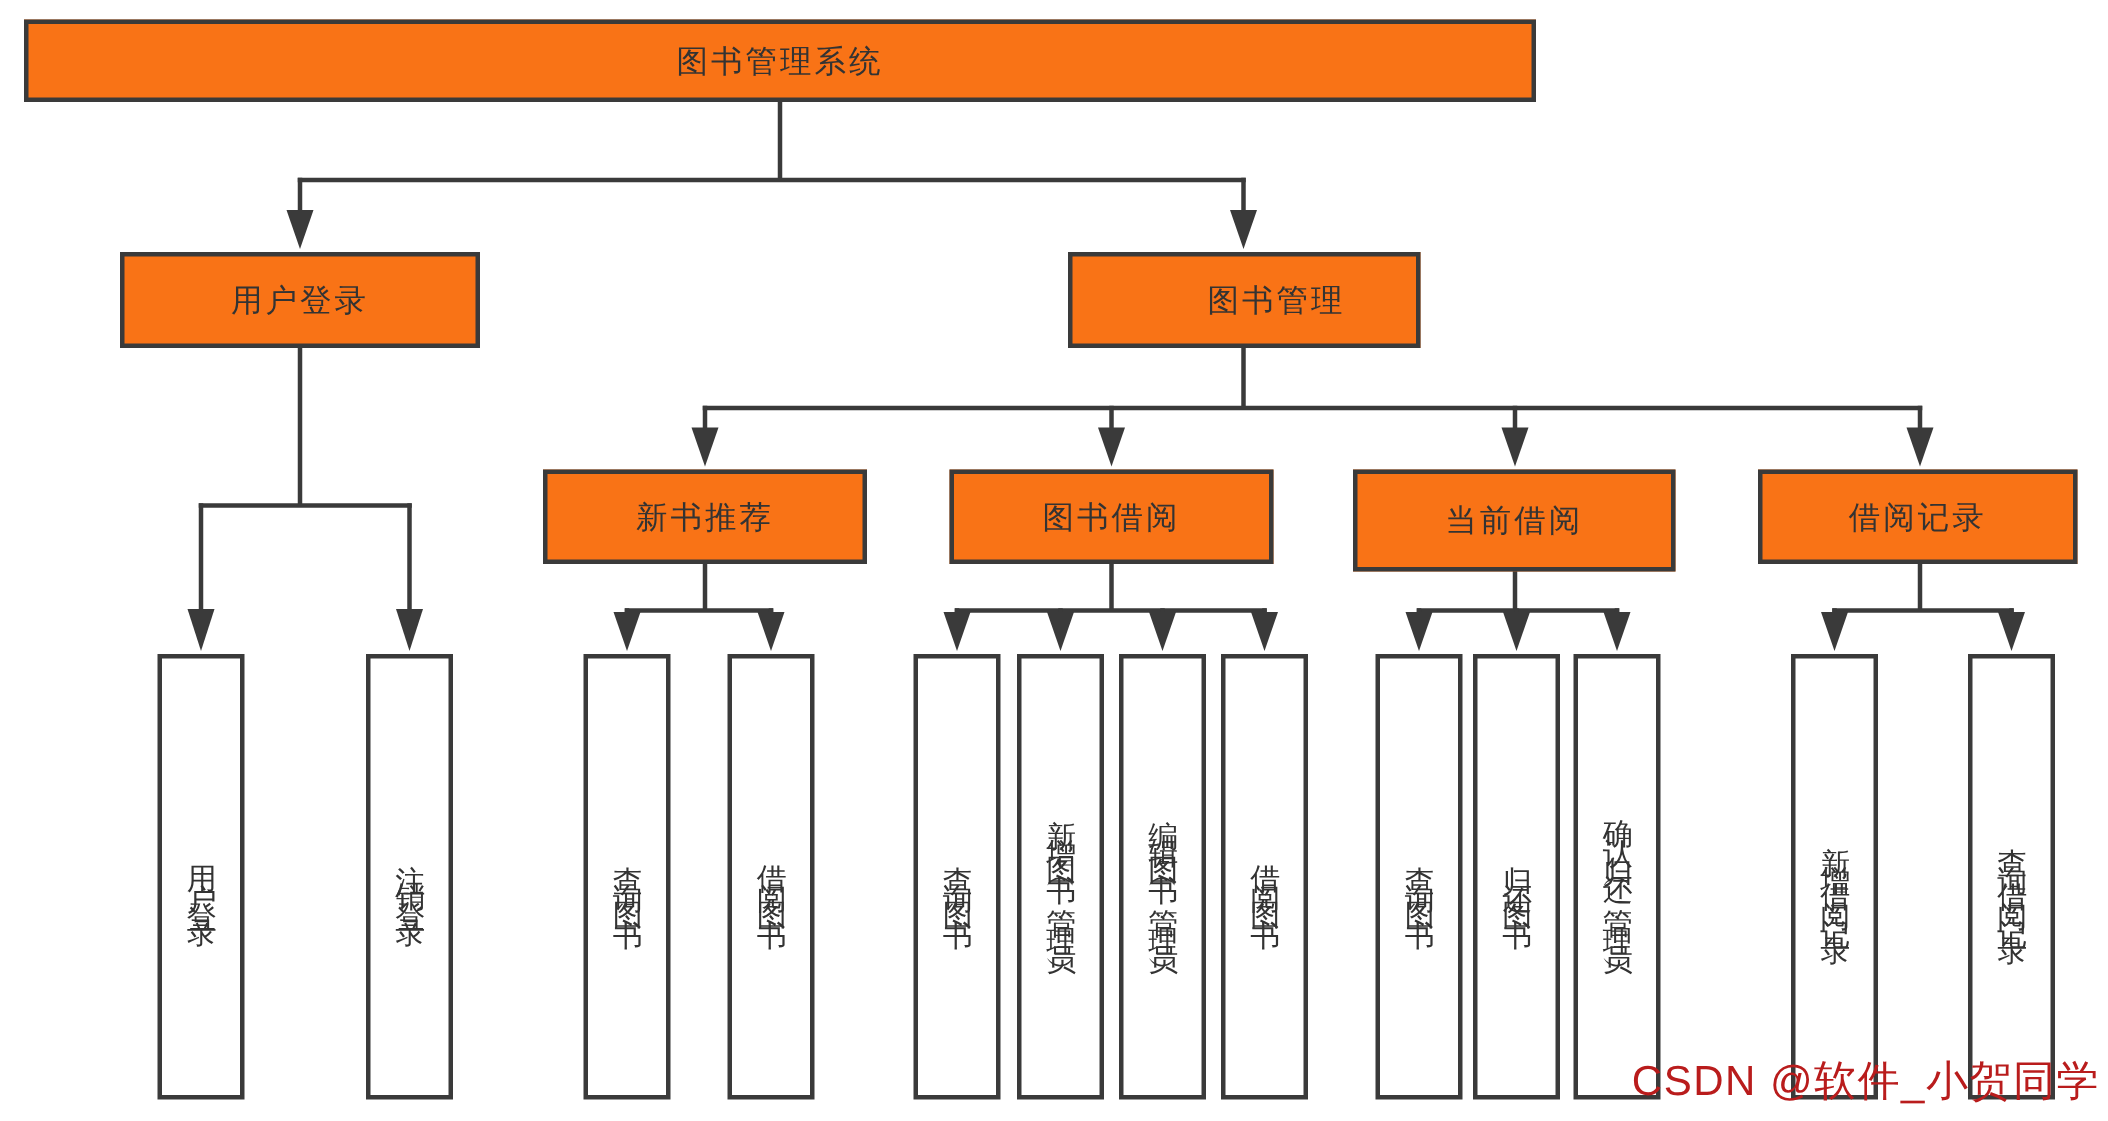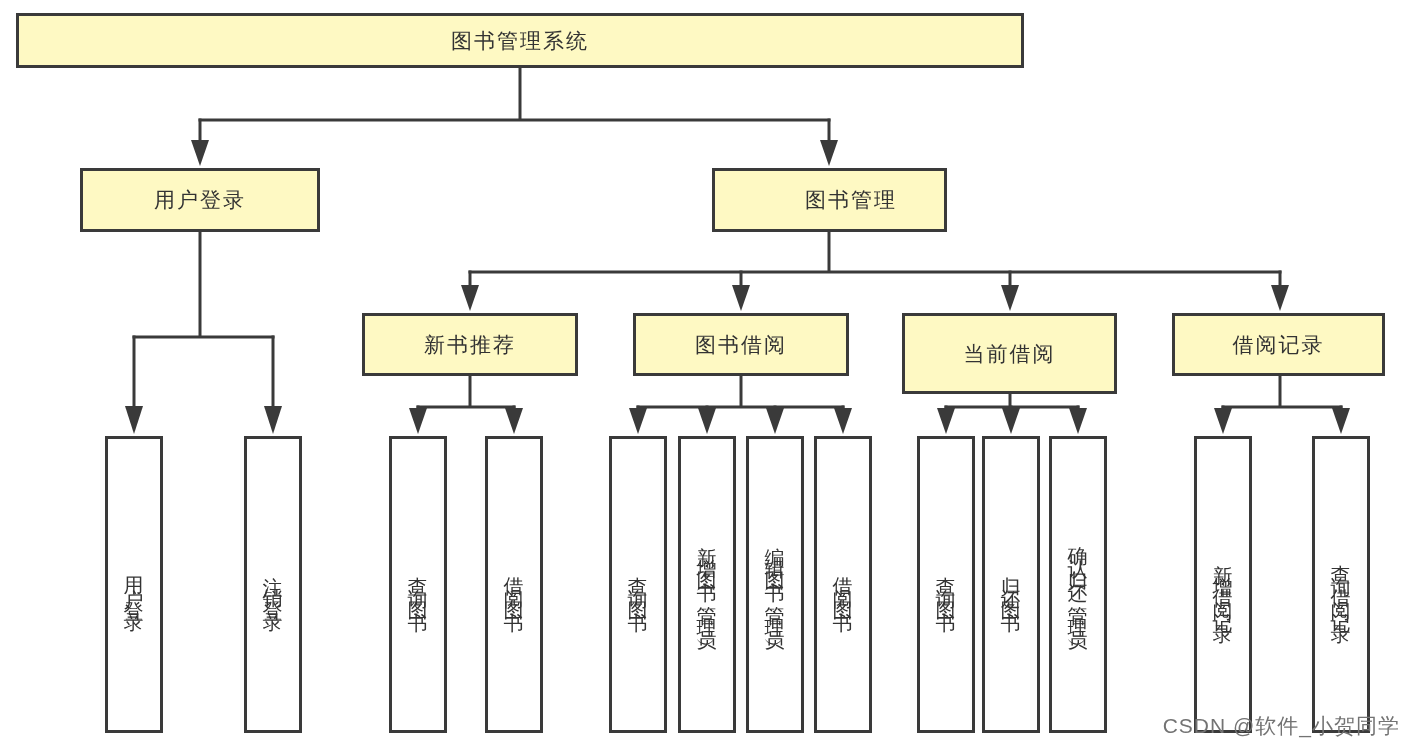--- a/index.html
+++ b/index.html
@@ -2,58 +2,58 @@
 <html><head>
 <meta charset="utf-8">
 <style>
   html,body{margin:0;padding:0;background:#ffffff;}
   #canvas{
     position:relative;width:1405px;height:747px;background:#ffffff;
     font-family:"Liberation Sans","DejaVu Sans",sans-serif;overflow:hidden;
   }
   #wires{position:absolute;left:0;top:0;width:1405px;height:747px;pointer-events:none;}
   .node{
-    position:absolute;box-sizing:border-box;border:3px solid #3a3a3a;background:#fef9c3;
+    position:absolute;box-sizing:border-box;border:3px solid #3a3a3a;background:#f97316;
     display:flex;align-items:center;justify-content:center;
     color:#333333;font-size:21px;letter-spacing:2px;white-space:nowrap;
   }
   .vnode{
     position:absolute;box-sizing:border-box;border:3px solid #3a3a3a;background:#ffffff;
     display:flex;align-items:center;justify-content:center;
     color:#333333;font-size:20px;
     writing-mode:vertical-rl;text-orientation:mixed;letter-spacing:12px;line-height:1;
     overflow:hidden;
   }
   
   #n-root{left:16px;top:13px;width:1008px;height:55px;}
   
   #n-user-login{left:80px;top:168px;width:240px;height:64px;}
   #n-book-mgmt{left:712px;top:168px;width:235px;height:64px;padding-left:43px;}
   
   #n-new-book{left:362px;top:313px;width:216px;height:63px;}
   #n-book-borrow{left:633px;top:313px;width:216px;height:63px;}
-  #n-current-borrow{left:902px;top:313px;width:215px;height:81px;}
+  #n-current-borrow{left:902px;top:313px;width:215px;height:68px;}
   #n-borrow-record{left:1172px;top:313px;width:213px;height:63px;}
   
   .vnode{top:436px;width:58px;height:297px;}
   #l-user-login{left:105px;}
   #l-logout{left:244px;}
   #l-query-book-a{left:389px;}
   #l-borrow-book-a{left:485px;}
   #l-query-book-b{left:609px;}
   #l-add-book{left:678px;}
   #l-edit-book{left:746px;}
   #l-borrow-book-b{left:814px;}
   #l-query-book-c{left:917px;}
   #l-return-book{left:982px;}
   #l-confirm-return{left:1049px;}
   #l-add-record{left:1194px;}
   #l-query-record{left:1312px;}
   #watermark{
-    position:absolute;right:5px;bottom:7px;color:#737373;font-size:21px;
+    position:absolute;right:5px;bottom:7px;color:#b91c1c;font-size:28px;
     letter-spacing:1px;z-index:5;
   }
 </style>
 </head>
 <body>
 
 <div id="canvas">
 
   <svg id="wires" viewBox="0 0 1405 747" xmlns="http://www.w3.org/2000/svg">
     <g stroke="#3a3a3a" stroke-width="3" fill="none">

